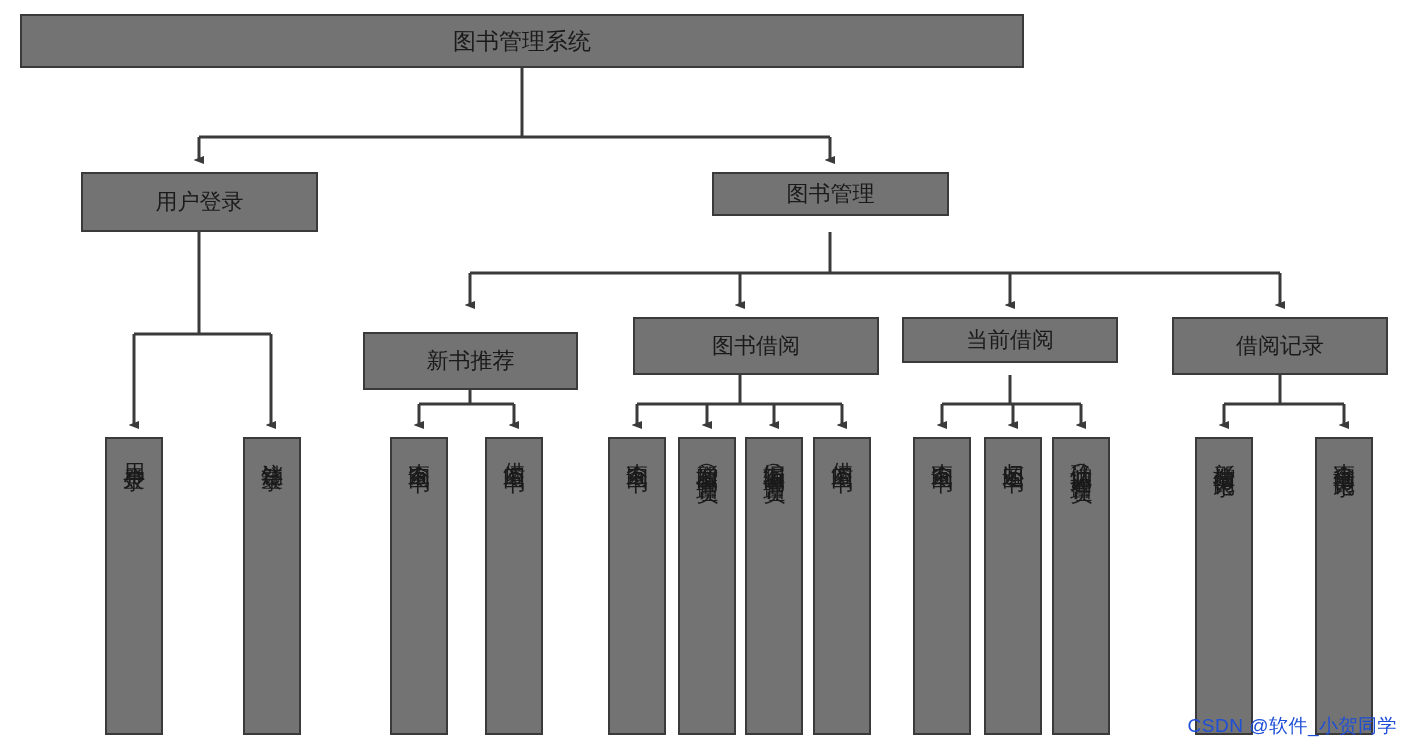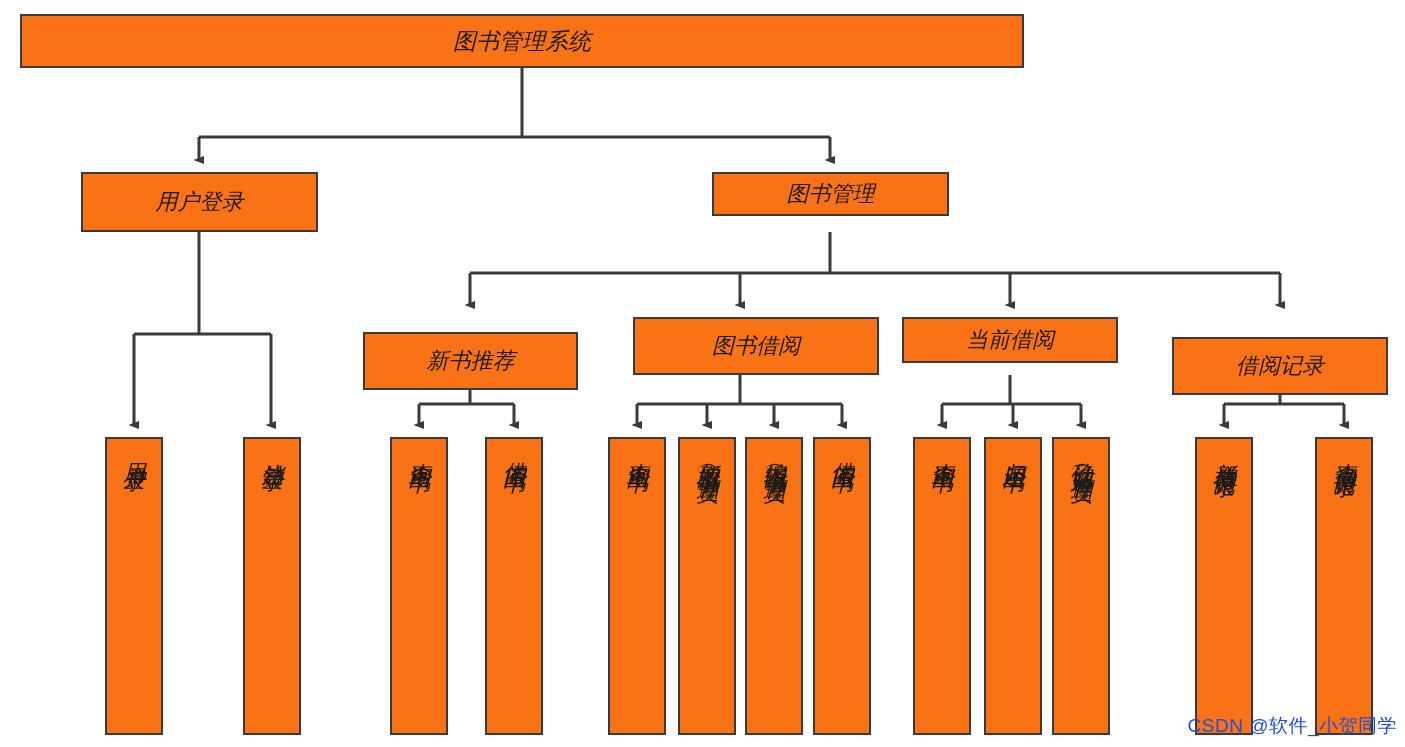--- a/index.html
+++ b/index.html
@@ -20,27 +20,26 @@
   #edges {
     position: absolute;
     left: 0;
     top: 0;
     width: 1405px;
     height: 747px;
   }
   .node {
     position: absolute;
     box-sizing: border-box;
-    background: #f97316;
+    background: #737373;
     border: 2px solid #3a3a3a;
     display: flex;
     align-items: center;
     justify-content: center;
     color: #1a1a1a;
-    font-style: italic;
   }
   .node.root {
     font-size: 23px;
   }
   .node.lvl1 {
     font-size: 22px;
   }
   .node.lvl2 {
     font-size: 22px;
   }
@@ -125,21 +124,21 @@
   </svg>
 
   <div class="node root" style="left: 20px; top: 14px; width: 1004px; height: 54px;">图书管理系统</div>
 
   <div class="node lvl1" style="left: 81px; top: 172px; width: 237px; height: 60px;">用户登录</div>
   <div class="node lvl1" style="left: 712px; top: 172px; width: 237px; height: 44px;">图书管理</div>
 
   <div class="node lvl2" style="left: 363px; top: 332px; width: 215px; height: 58px;">新书推荐</div>
   <div class="node lvl2" style="left: 633px; top: 317px; width: 246px; height: 58px;">图书借阅</div>
   <div class="node lvl2" style="left: 902px; top: 317px; width: 216px; height: 46px; text-align: right;">当前借阅</div>
-  <div class="node lvl2" style="left: 1172px; top: 317px; width: 216px; height: 58px; margin-top: 20px;">借阅记录</div>
+  <div class="node lvl2" style="left: 1172px; top: 317px; width: 216px; height: 58px;">借阅记录</div>
 
   <div class="node leaf leaf-pad-sm" style="left: 105px; top: 437px; width: 58px; height: 298px;">
     <span class="vtext">用户登录</span>
   </div>
   <div class="node leaf leaf-pad-sm" style="left: 243px; top: 437px; width: 58px; height: 298px;">
     <span class="vtext">注销登录</span>
   </div>
   <div class="node leaf leaf-pad-sm" style="left: 390px; top: 437px; width: 58px; height: 298px;">
     <span class="vtext">查询图书</span>
   </div>

